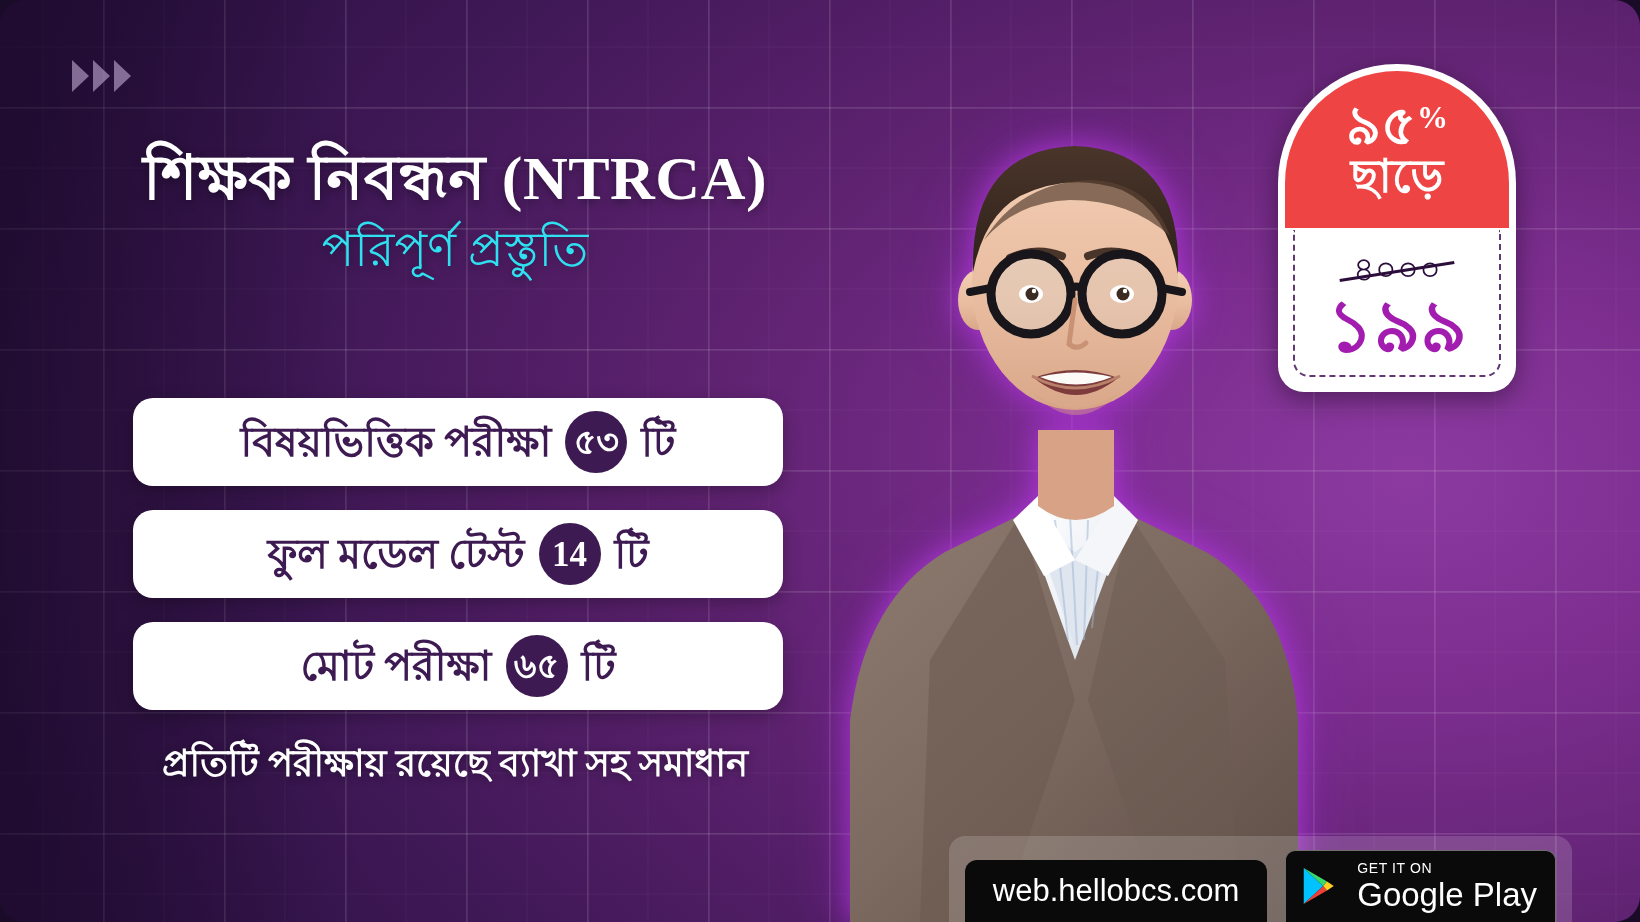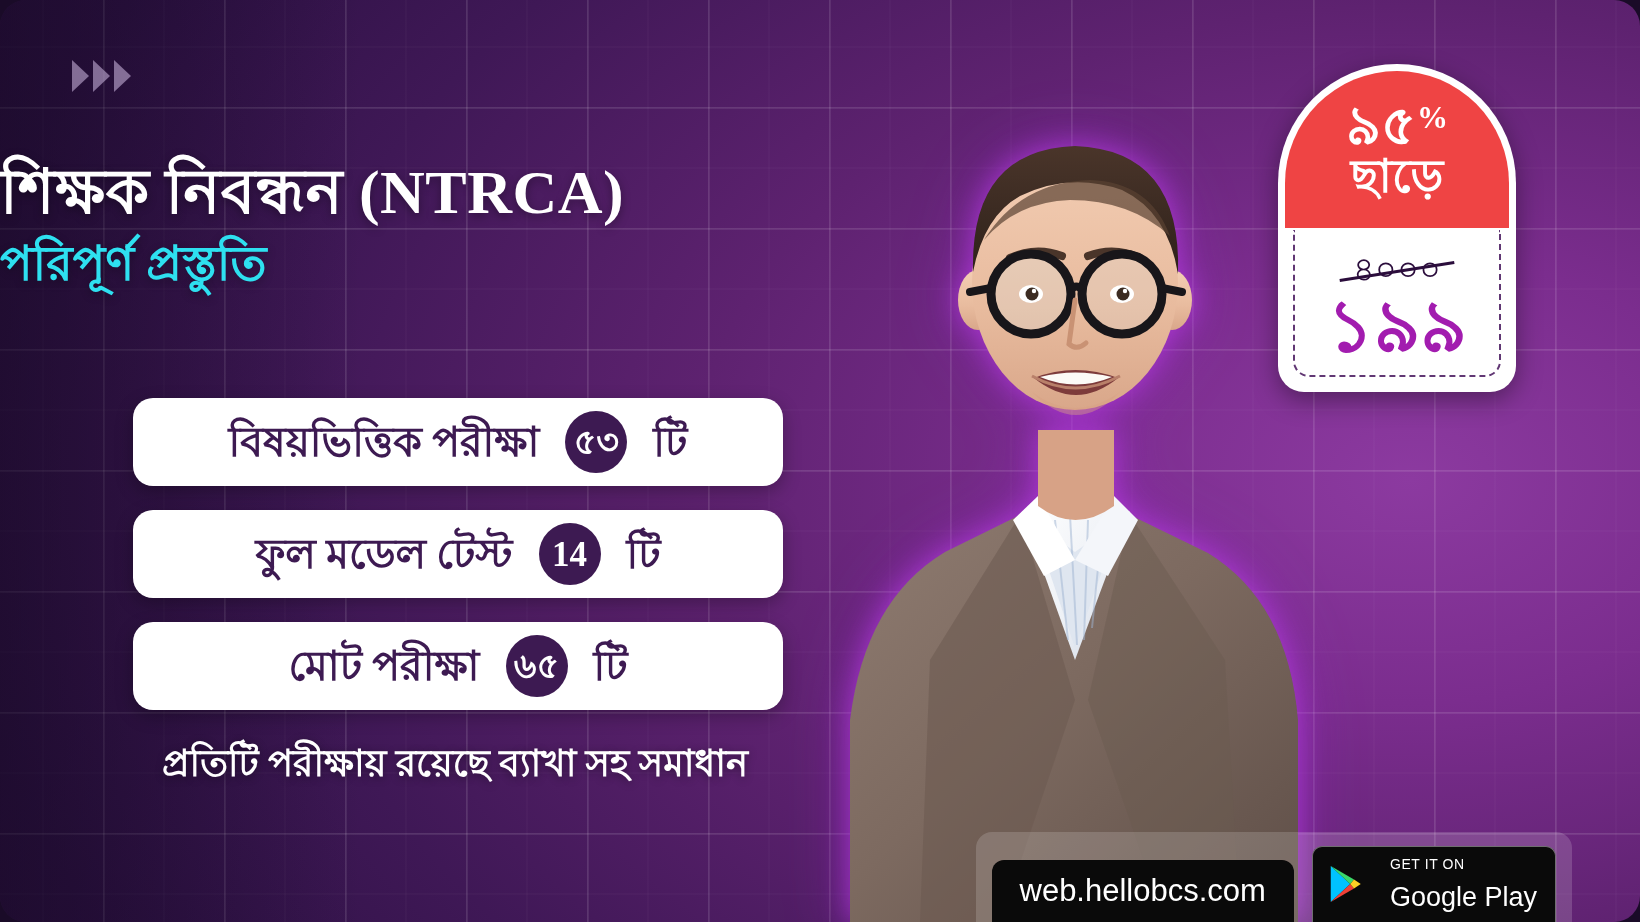--- a/index.html
+++ b/index.html
@@ -56,56 +56,56 @@
   .arrows span{
     width:0;height:0;
     border-top:16px solid transparent;
     border-bottom:16px solid transparent;
     border-left:17px solid rgba(190,170,210,.62);
     display:block;
   }
 
   
   .headline{
-    position:absolute; left:0; top:158px; width:910px;
-    text-align:left; z-index:8;
+    position:absolute; left:0; top:144px; width:910px;
+    text-align:center; z-index:8;
   }
   .h-main{
     font-family:"Liberation Serif", serif;
     font-weight:700;
     font-size:62px;
     line-height:1.1;
     color:#ffffff;
     letter-spacing:.5px;
     text-shadow:0 3px 10px rgba(0,0,0,.35);
     white-space:nowrap;
   }
   .h-sub{
     font-family:"Liberation Serif", serif;
-    font-weight:700;
+    font-weight:400;
     font-size:48px;
     line-height:1.18;
     color:#2ee0f0;
     margin-top:10px;
     text-shadow:0 3px 10px rgba(0,0,0,.30);
     white-space:nowrap;
   }
 
   
   .features{
     position:absolute; left:133px; top:398px;
     width:650px; z-index:8;
     display:flex; flex-direction:column; gap:24px;
   }
   .pill{
     background:#ffffff;
     border-radius:20px;
     height:88px;
     display:flex; align-items:center; justify-content:center;
-    gap:26px;
+    gap:14px;
     box-shadow:0 6px 18px rgba(0,0,0,.28);
     padding:0 26px;
   }
   .pill-text{
     font-family:"Liberation Serif", serif;
     font-weight:700;
     font-size:41px;
     color:#3d1a52;
     line-height:1;
     white-space:nowrap;
@@ -236,26 +236,26 @@
     font-size:31px;
     line-height:1;
     white-space:nowrap;
   }
   .cta-gp{
     background:#0a0a0a;
     border:1.5px solid #6f6f6f;
     border-bottom:none;
     border-radius:10px 10px 0 0;
     padding:10px 18px 11px 14px;
-    display:flex; align-items:center; gap:27px;
+    display:flex; align-items:center; gap:21px;
   }
   .gp-icon{ width:36px; height:40px; flex:0 0 36px; }
   .gp-txt{ display:flex; flex-direction:column; line-height:1; }
   .gp-small{ color:#fff; font-size:14px; letter-spacing:.6px; }
-  .gp-big{ color:#fff; font-size:27px; margin-top:13px; white-space:nowrap; }
+  .gp-big{ color:#fff; font-size:33px; margin-top:3px; white-space:nowrap; }
 </style>
 </head>
 <body>
 
 <div id="banner">
 
   <div class="grid"></div>
   <div class="grid-fine"></div>
   <div class="edge-shade"></div>
 

